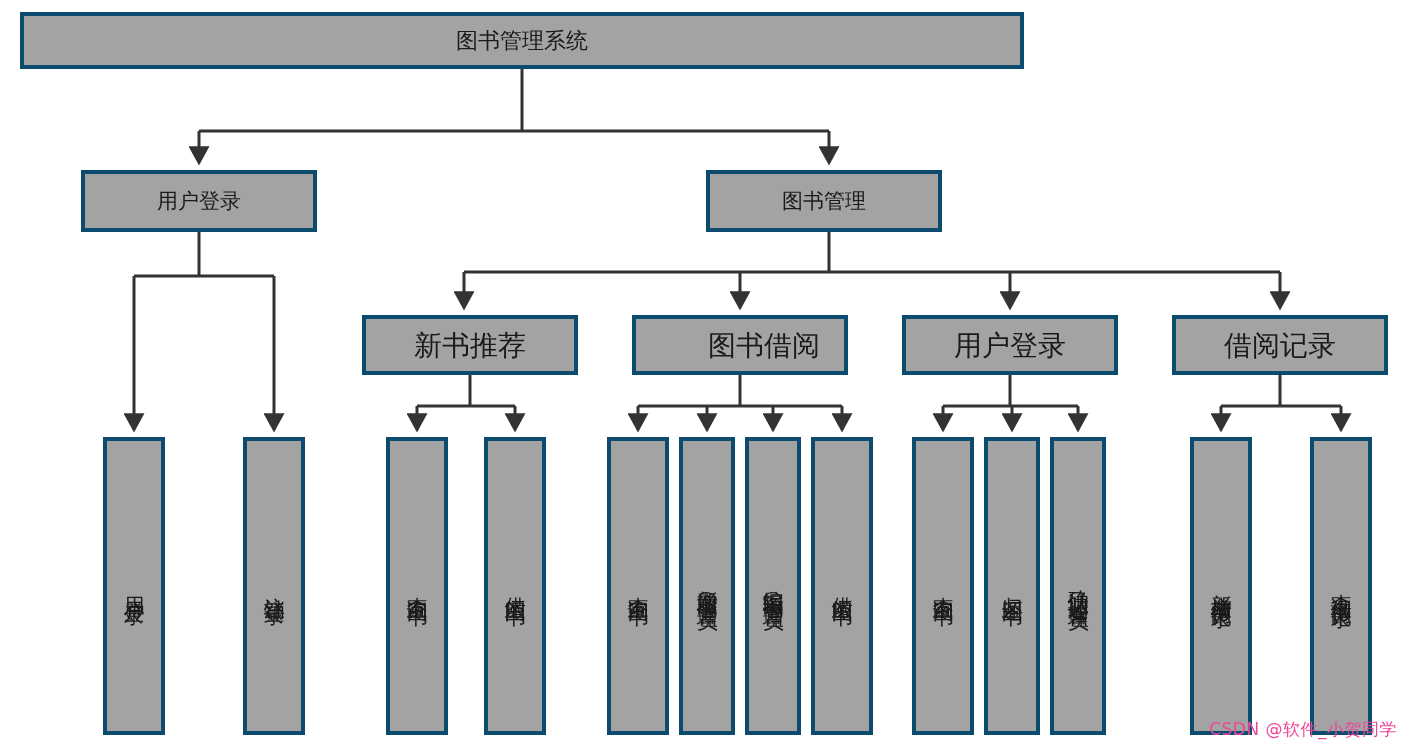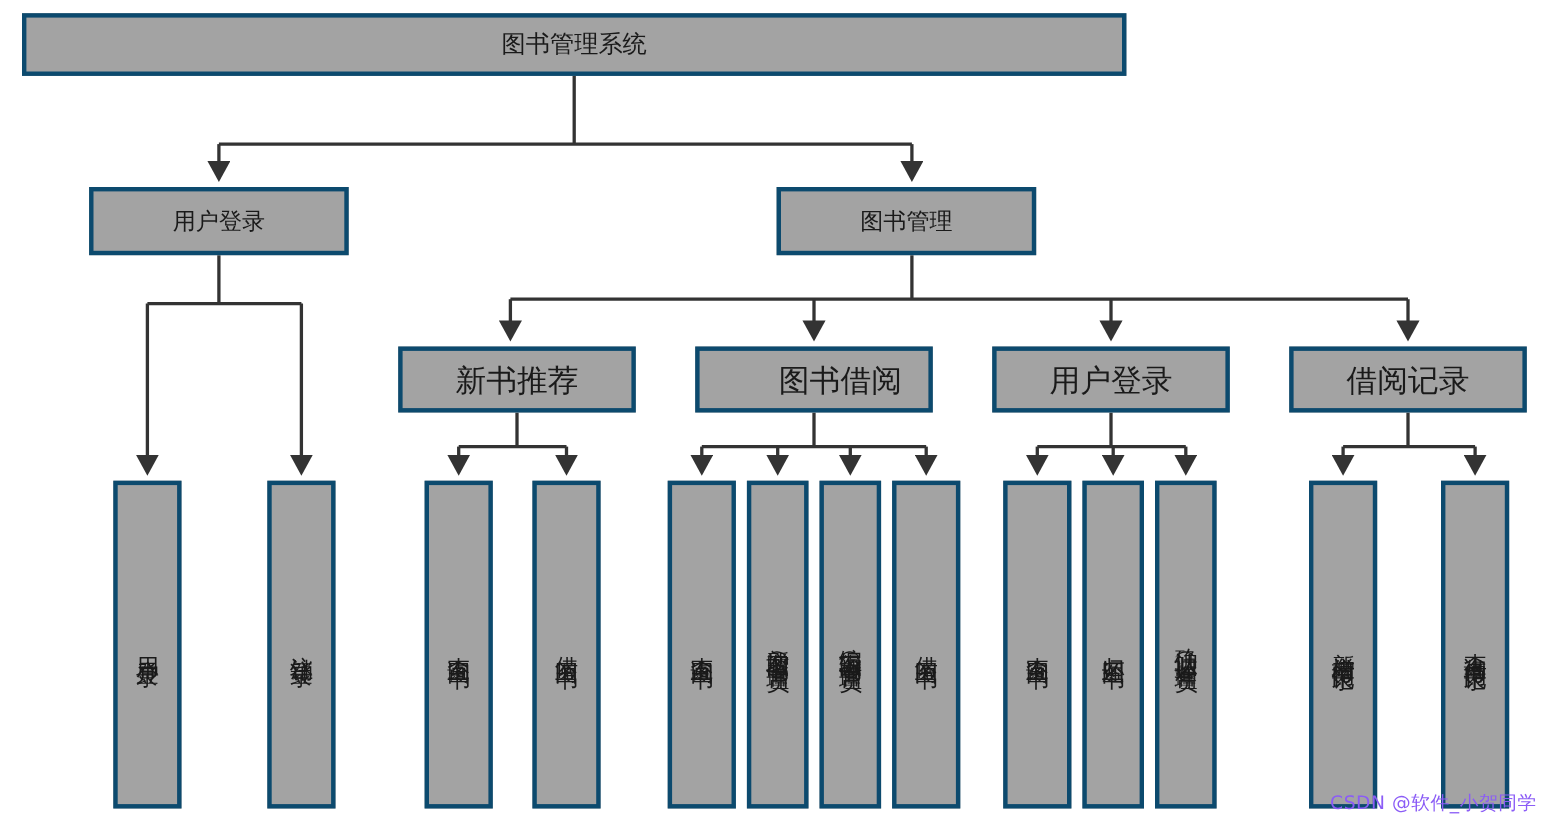--- a/index.html
+++ b/index.html
@@ -60,21 +60,21 @@
     top: 0;
     width: 1405px;
     height: 747px;
     pointer-events: none;
   }
   #watermark {
     position: absolute;
     right: 8px;
     bottom: 6px;
     font-size: 17px;
-    color: #8b5cf6;
+    color: #ec4899;
     letter-spacing: 0.5px;
     white-space: nowrap;
     font-family: "DejaVu Sans", "Liberation Sans", sans-serif;
   }
 </style>
 </head>
 <body>
 
 <div id="canvas">
 

